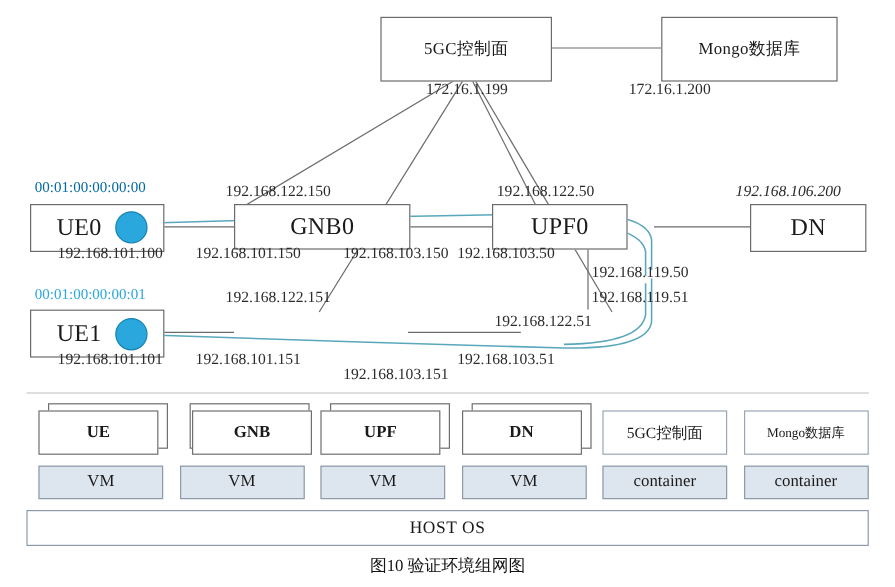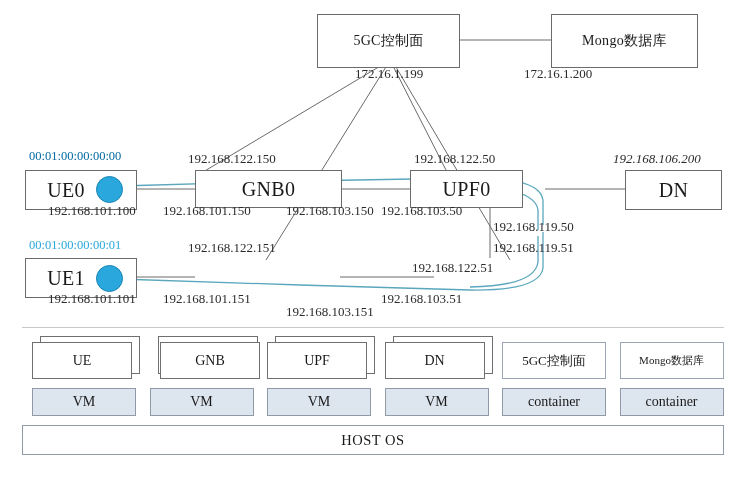--- a/index.html
+++ b/index.html
@@ -20,21 +20,21 @@
   .maclab{position:absolute;font-size:12.5px;white-space:nowrap;z-index:7;}
 
   .uecircle{position:absolute;width:25px;height:25px;border-radius:50%;
             background:#2aa8dd;border:1px solid #1583b2;z-index:8;}
 
   
   .legcell{position:absolute;}
   .legouter{position:absolute;border:1px solid #6f6f6f;background:#fff;}
   .leginner{position:absolute;border:1px solid #6f6f6f;background:#fff;
             display:flex;align-items:center;justify-content:center;
-            font-size:14px;z-index:2;}
+            font-size:14px;z-index:2;font-weight:bold;}
   .legsingle{position:absolute;border:1px solid #9aa6b5;background:#fff;
              display:flex;align-items:center;justify-content:center;
              font-size:13px;}
   .vmbox{position:absolute;border:1px solid #8e9aa8;background:#dde5ef;
          display:flex;align-items:center;justify-content:center;
          font-size:14px;}
   .hostos{position:absolute;border:1px solid #8e9aa8;background:#ffffff;
           display:flex;align-items:center;justify-content:center;
           font-size:14.5px;letter-spacing:.5px;}
   .hrule{position:absolute;background:#c9c9c9;height:1px;}
@@ -183,14 +183,15 @@
         <div class="vmbox" style="left: 619.5px; top: 388px; width: 102px; height: 26px;">
           <span>container</span>
         </div>
       </div>
     </div>
 
   <div class="hostos" style="left:22px;top:425px;width:700px;height:28px;">
     <span>HOST OS</span>
   </div>
 
+  <div class="caption" style="left:0;top:463px;">图10   验证环境组网图</div>
 
 </div>
 
 </body></html>

